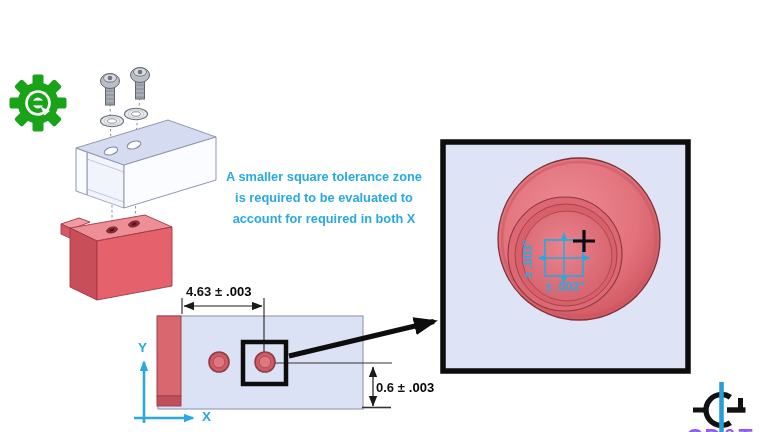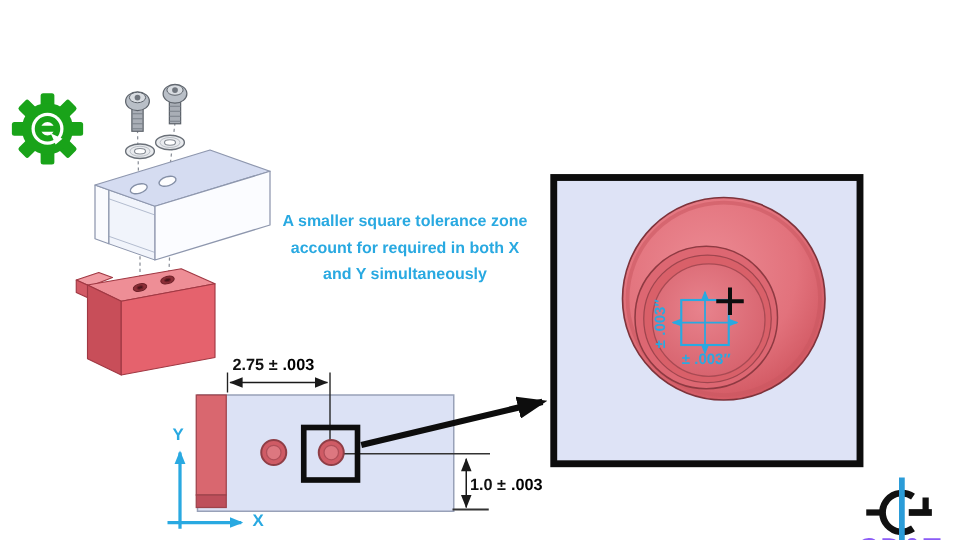--- a/index.html
+++ b/index.html
@@ -188,30 +188,30 @@
     <path d="M 730.4 349.3 A 15.5 15.5 0 1 0 730.4 374.7" fill="none" stroke="#111111" stroke-width="5.4"></path>
     <line x1="693" y1="362" x2="707" y2="362" stroke="#111111" stroke-width="5"></line>
     <line x1="721.5" y1="334" x2="721.5" y2="389" stroke="#2B9CD8" stroke-width="4.6"></line>
     <line x1="727" y1="362" x2="745.5" y2="362" stroke="#111111" stroke-width="5.4"></line>
     <line x1="740.5" y1="362" x2="740.5" y2="350" stroke="#111111" stroke-width="5"></line>
   </g>
 </svg>
 
 <div id="callout" class="t">
   <div>A smaller square tolerance zone</div>
+  <div>is required to be evaluated to</div>
   <div>account for required in both X</div>
-  <div>and Y simultaneously</div>
 </div>
 
 <div id="dim-h" class="t dim">
-  <span>2.75 ±</span><span class="redtol">.003</span>
+  <span>4.63 ±</span><span class="redtol">.003</span>
 </div>
 
 <div id="dim-v" class="t dim">
-  <span>1.0 ±</span><span class="redtol">.003</span>
+  <span>0.6 ±</span><span class="redtol">.003</span>
 </div>
 
 <div id="axis-y" class="t axis">Y</div>
 <div id="axis-x" class="t axis">X</div>
 
 <div id="tol-left" class="t tolzone">± .003″</div>
 <div id="tol-bottom" class="t tolzone">± .003″</div>
 
 <div id="logo-title" class="t">GD&amp;T</div>
 <div id="logo-sub" class="t">BASICS</div>

